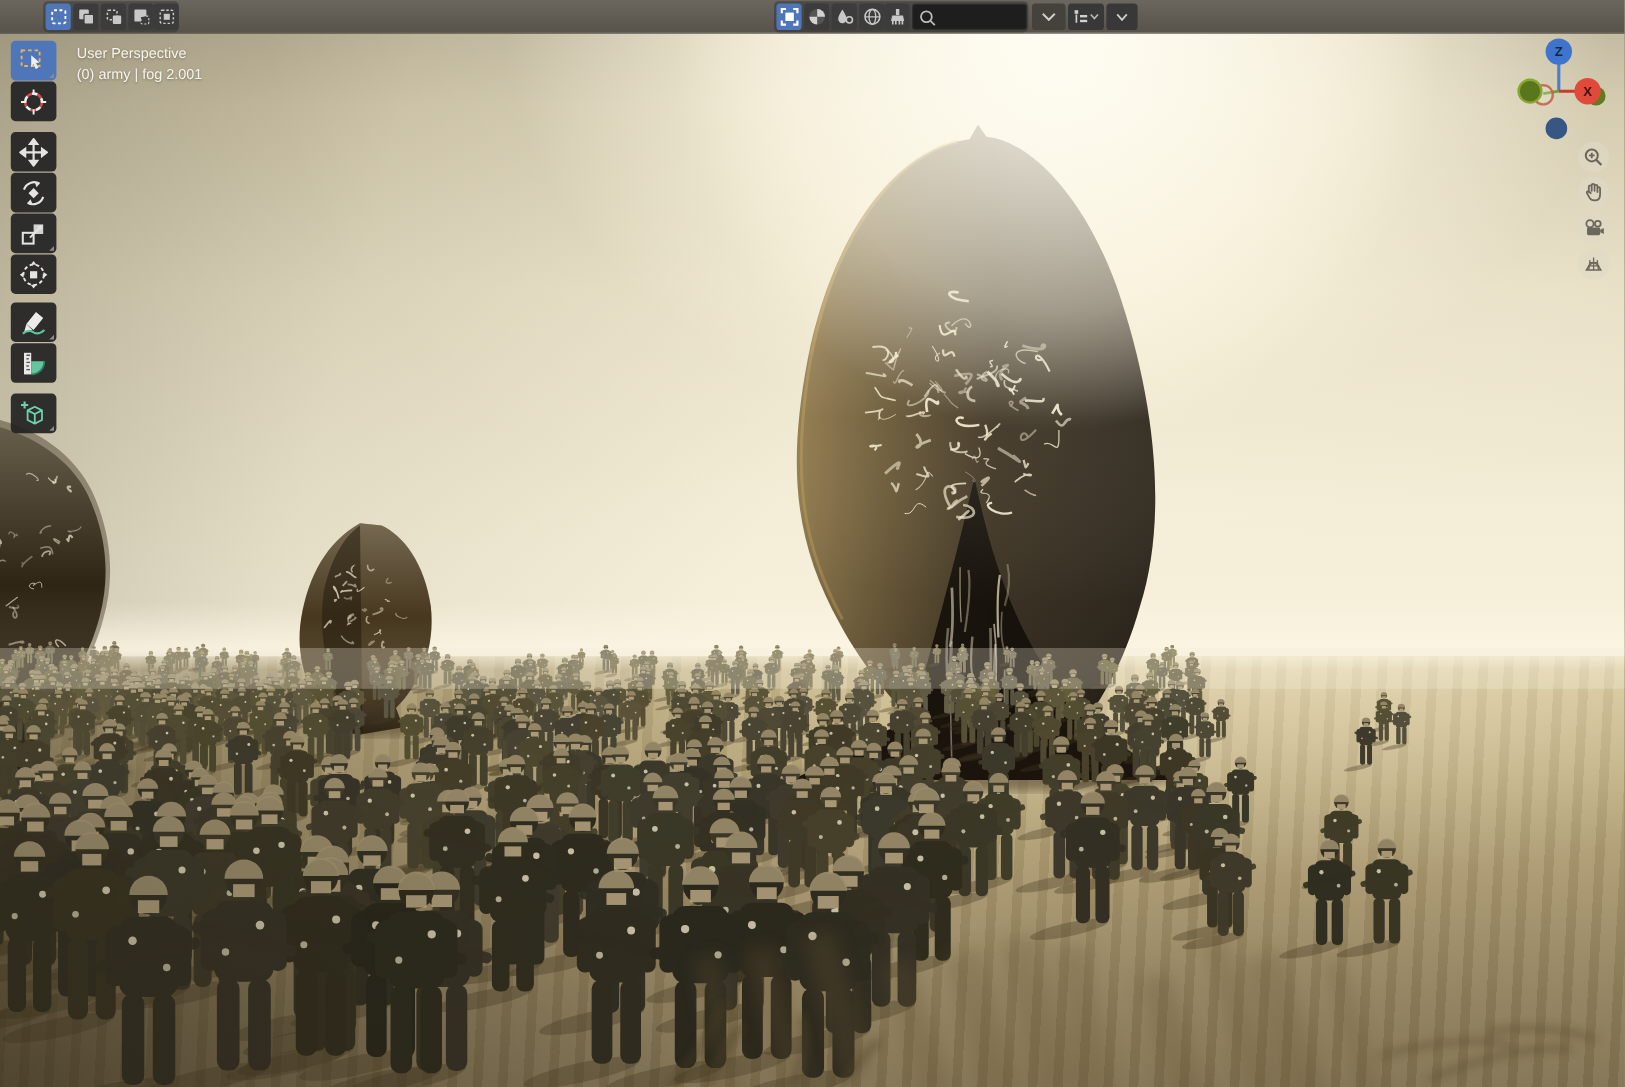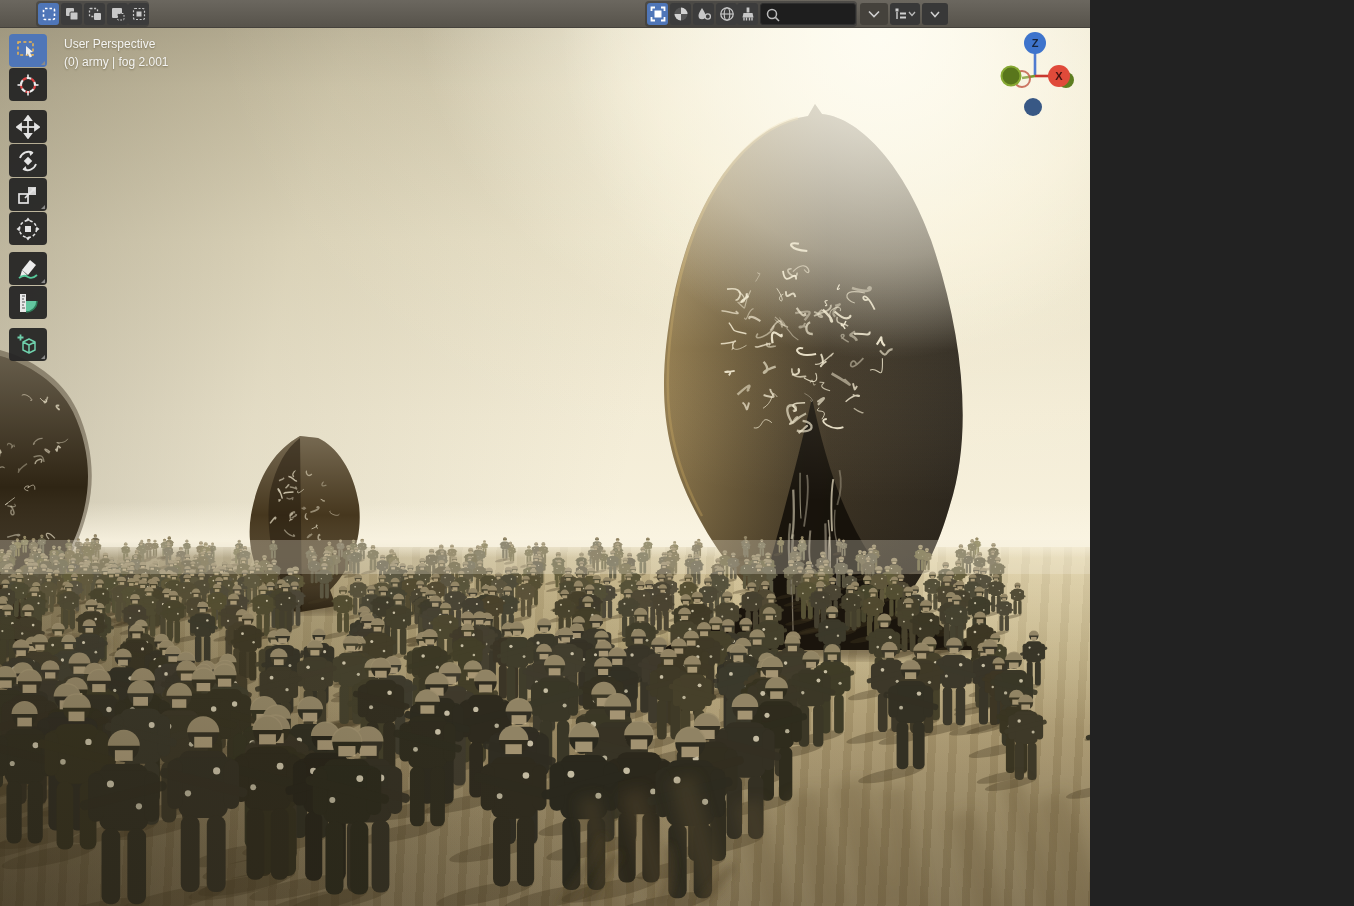--- a/index.html
+++ b/index.html
@@ -1,18 +1,18 @@
 <!DOCTYPE html>
 <html><head>
 <meta charset="utf-8">
 <style>
   * { margin:0; padding:0; box-sizing:border-box; }
   html,body { width:100%; height:100%; background:#222; }
   body { font-family:"Liberation Sans", sans-serif; }
-  #app { position:relative; width:1090px; height:906px; overflow:hidden; background:#c9ba8c; }
+  #app { position:relative; width:1354px; height:906px; overflow:hidden; background:#c9ba8c; }
 
   
   .sky {
     position:absolute; left:0; top:0; width:1354px; height:547px;
     background:
       radial-gradient(ellipse 640px 500px at 65% 2%, rgba(255,254,244,.95), rgba(255,250,230,.55) 42%, rgba(255,248,226,0) 72%),
       linear-gradient(104deg, rgba(125,118,96,.45) 0%, rgba(170,162,135,.22) 24%, rgba(255,255,255,0) 50%),
       linear-gradient(180deg, #b3aa90 0%, #cfc6aa 16%, #e7dfc5 44%, #f3ecd6 76%, #f8f2de 100%);
   }
   .ground {

